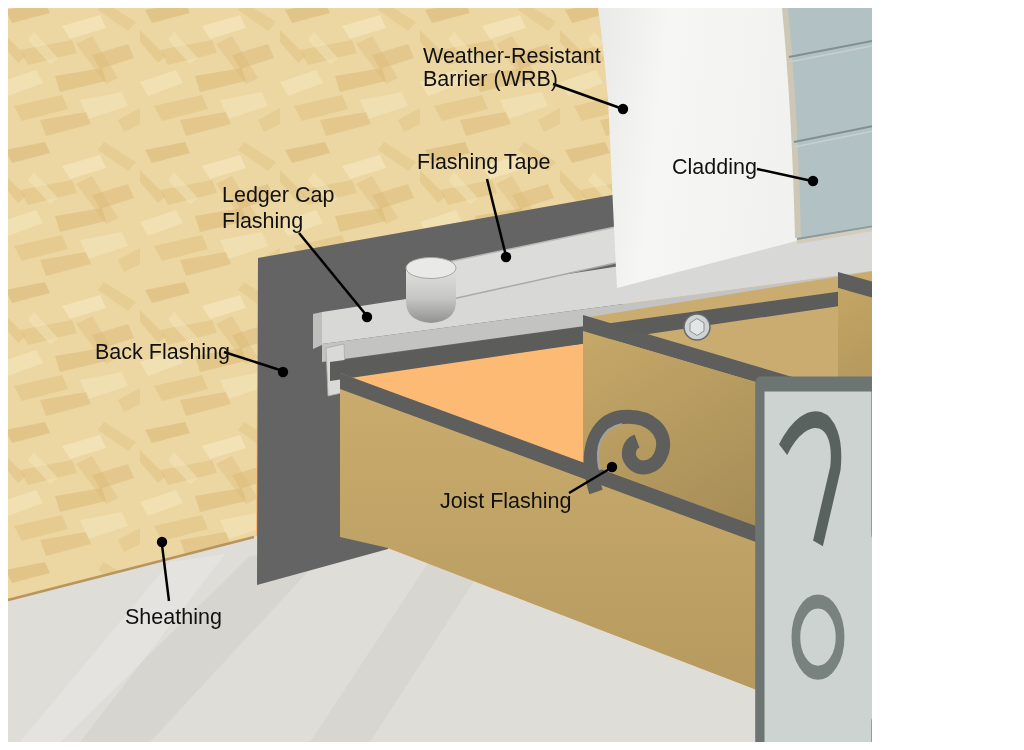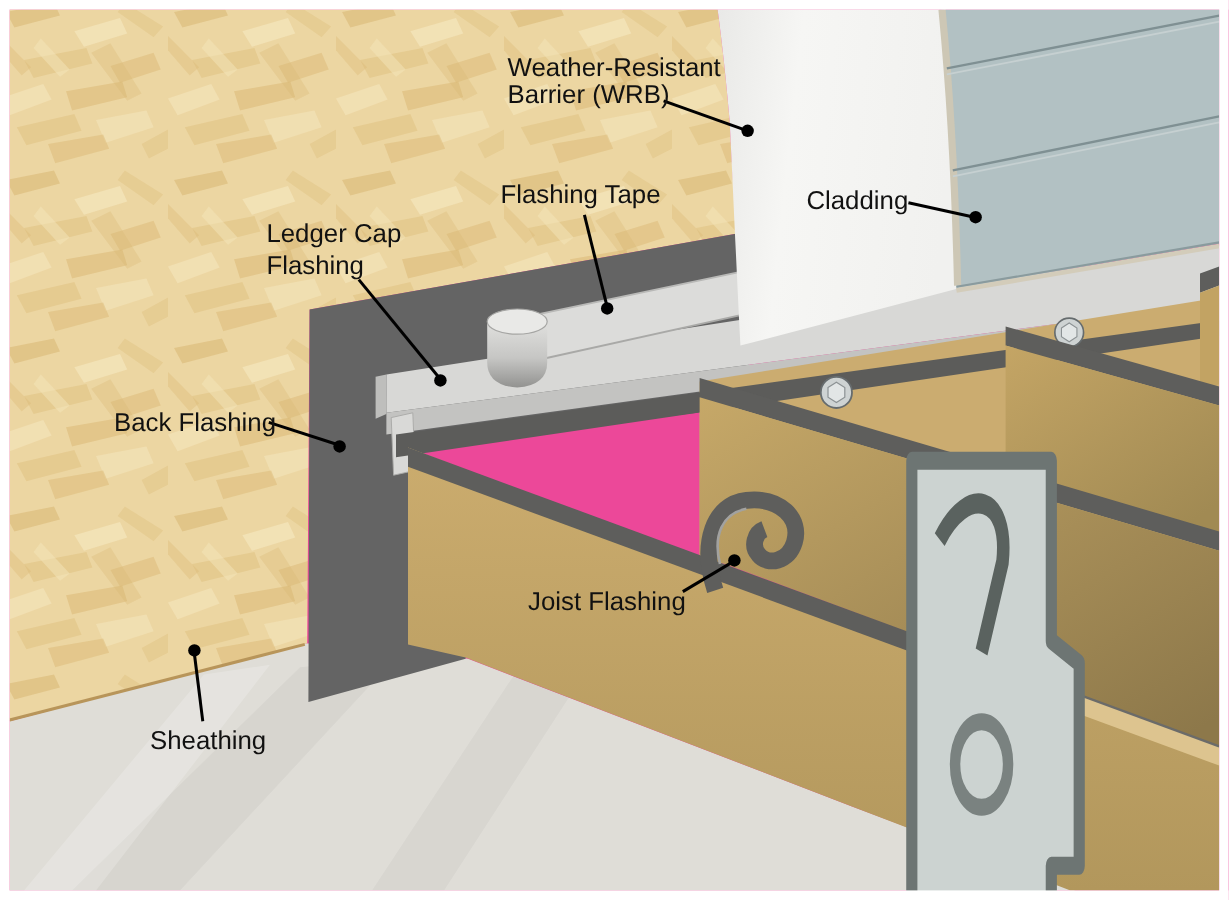--- a/index.html
+++ b/index.html
@@ -1,16 +1,16 @@
 <!DOCTYPE html>
 <html><head>
 <meta charset="utf-8">
 <style>
   html,body{margin:0;padding:0;background:#ffffff;}
-  .stage{position:relative;width:1024px;height:750px;background:#ec4899;overflow:hidden;
+  .stage{position:relative;width:872px;height:750px;background:#fdba74;overflow:hidden;
          font-family:"Liberation Sans", sans-serif;text-align:right;}
   svg{display:block;}
   text{font-family:"Liberation Sans", sans-serif;font-size:21.5px;}
 </style>
 </head>
 <body>
 
 <div class="stage">
 <svg width="1024" height="750" viewBox="0 0 1024 750">
   <defs>

